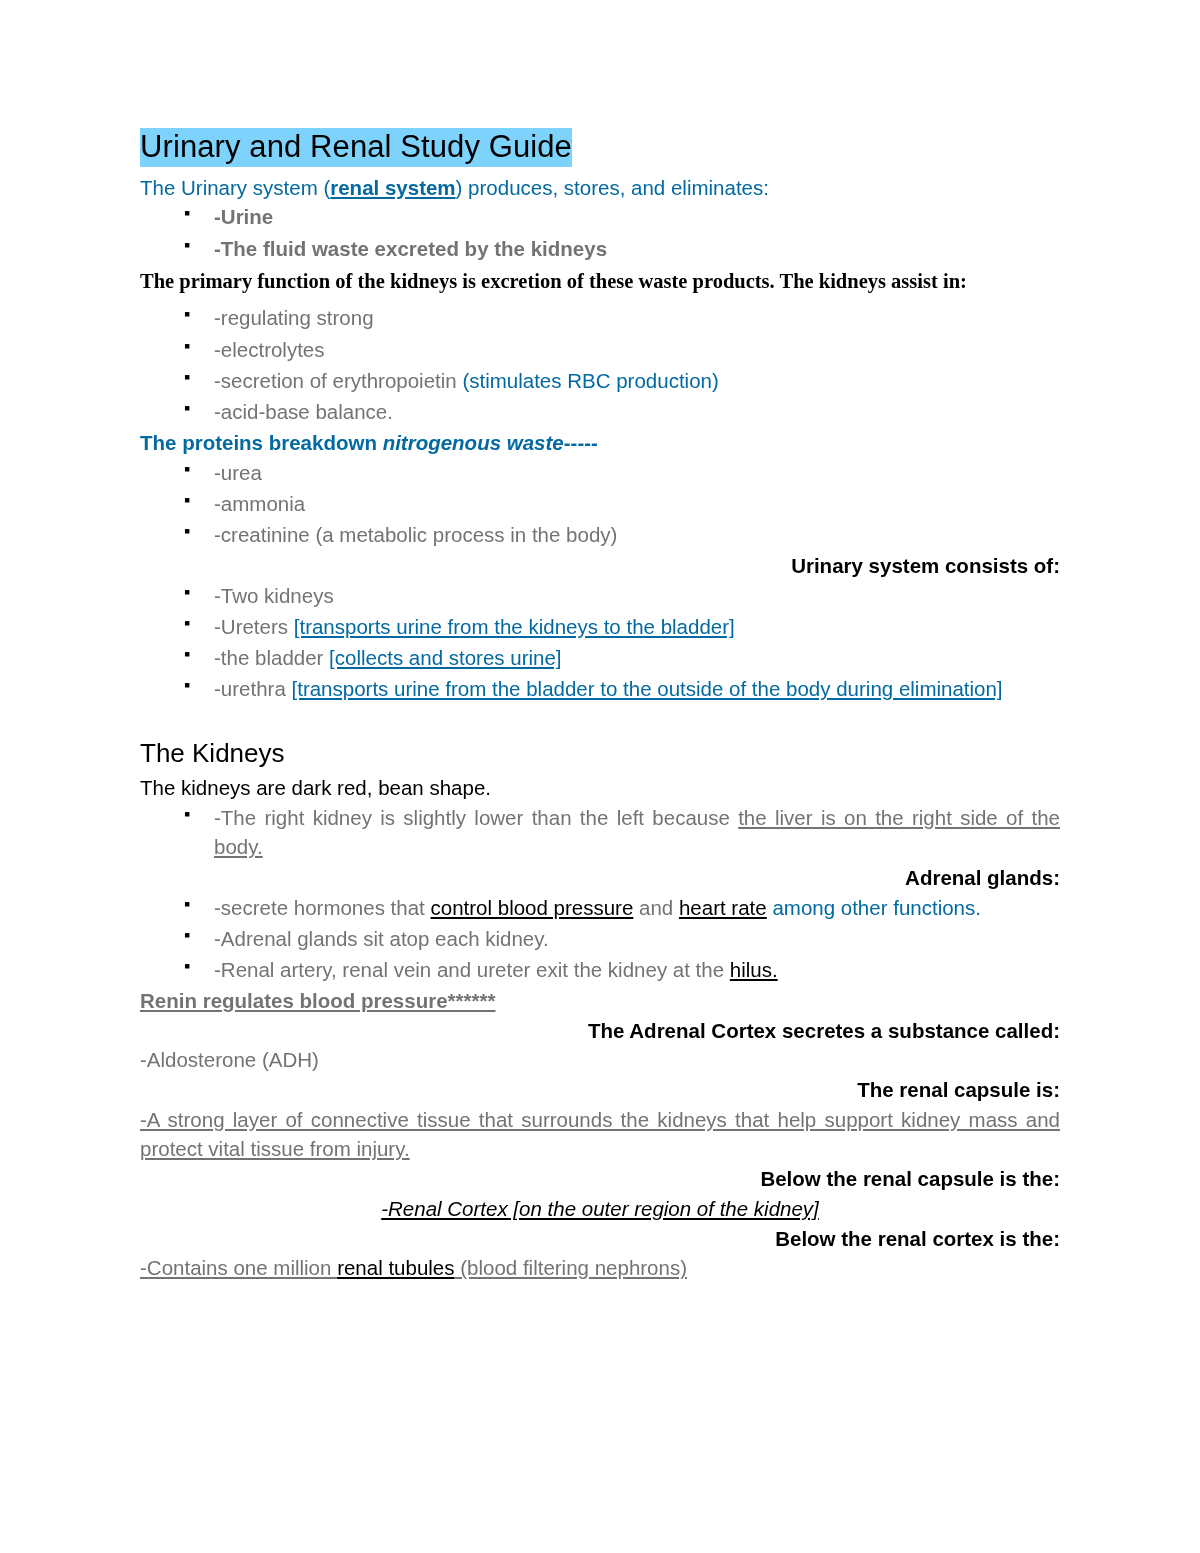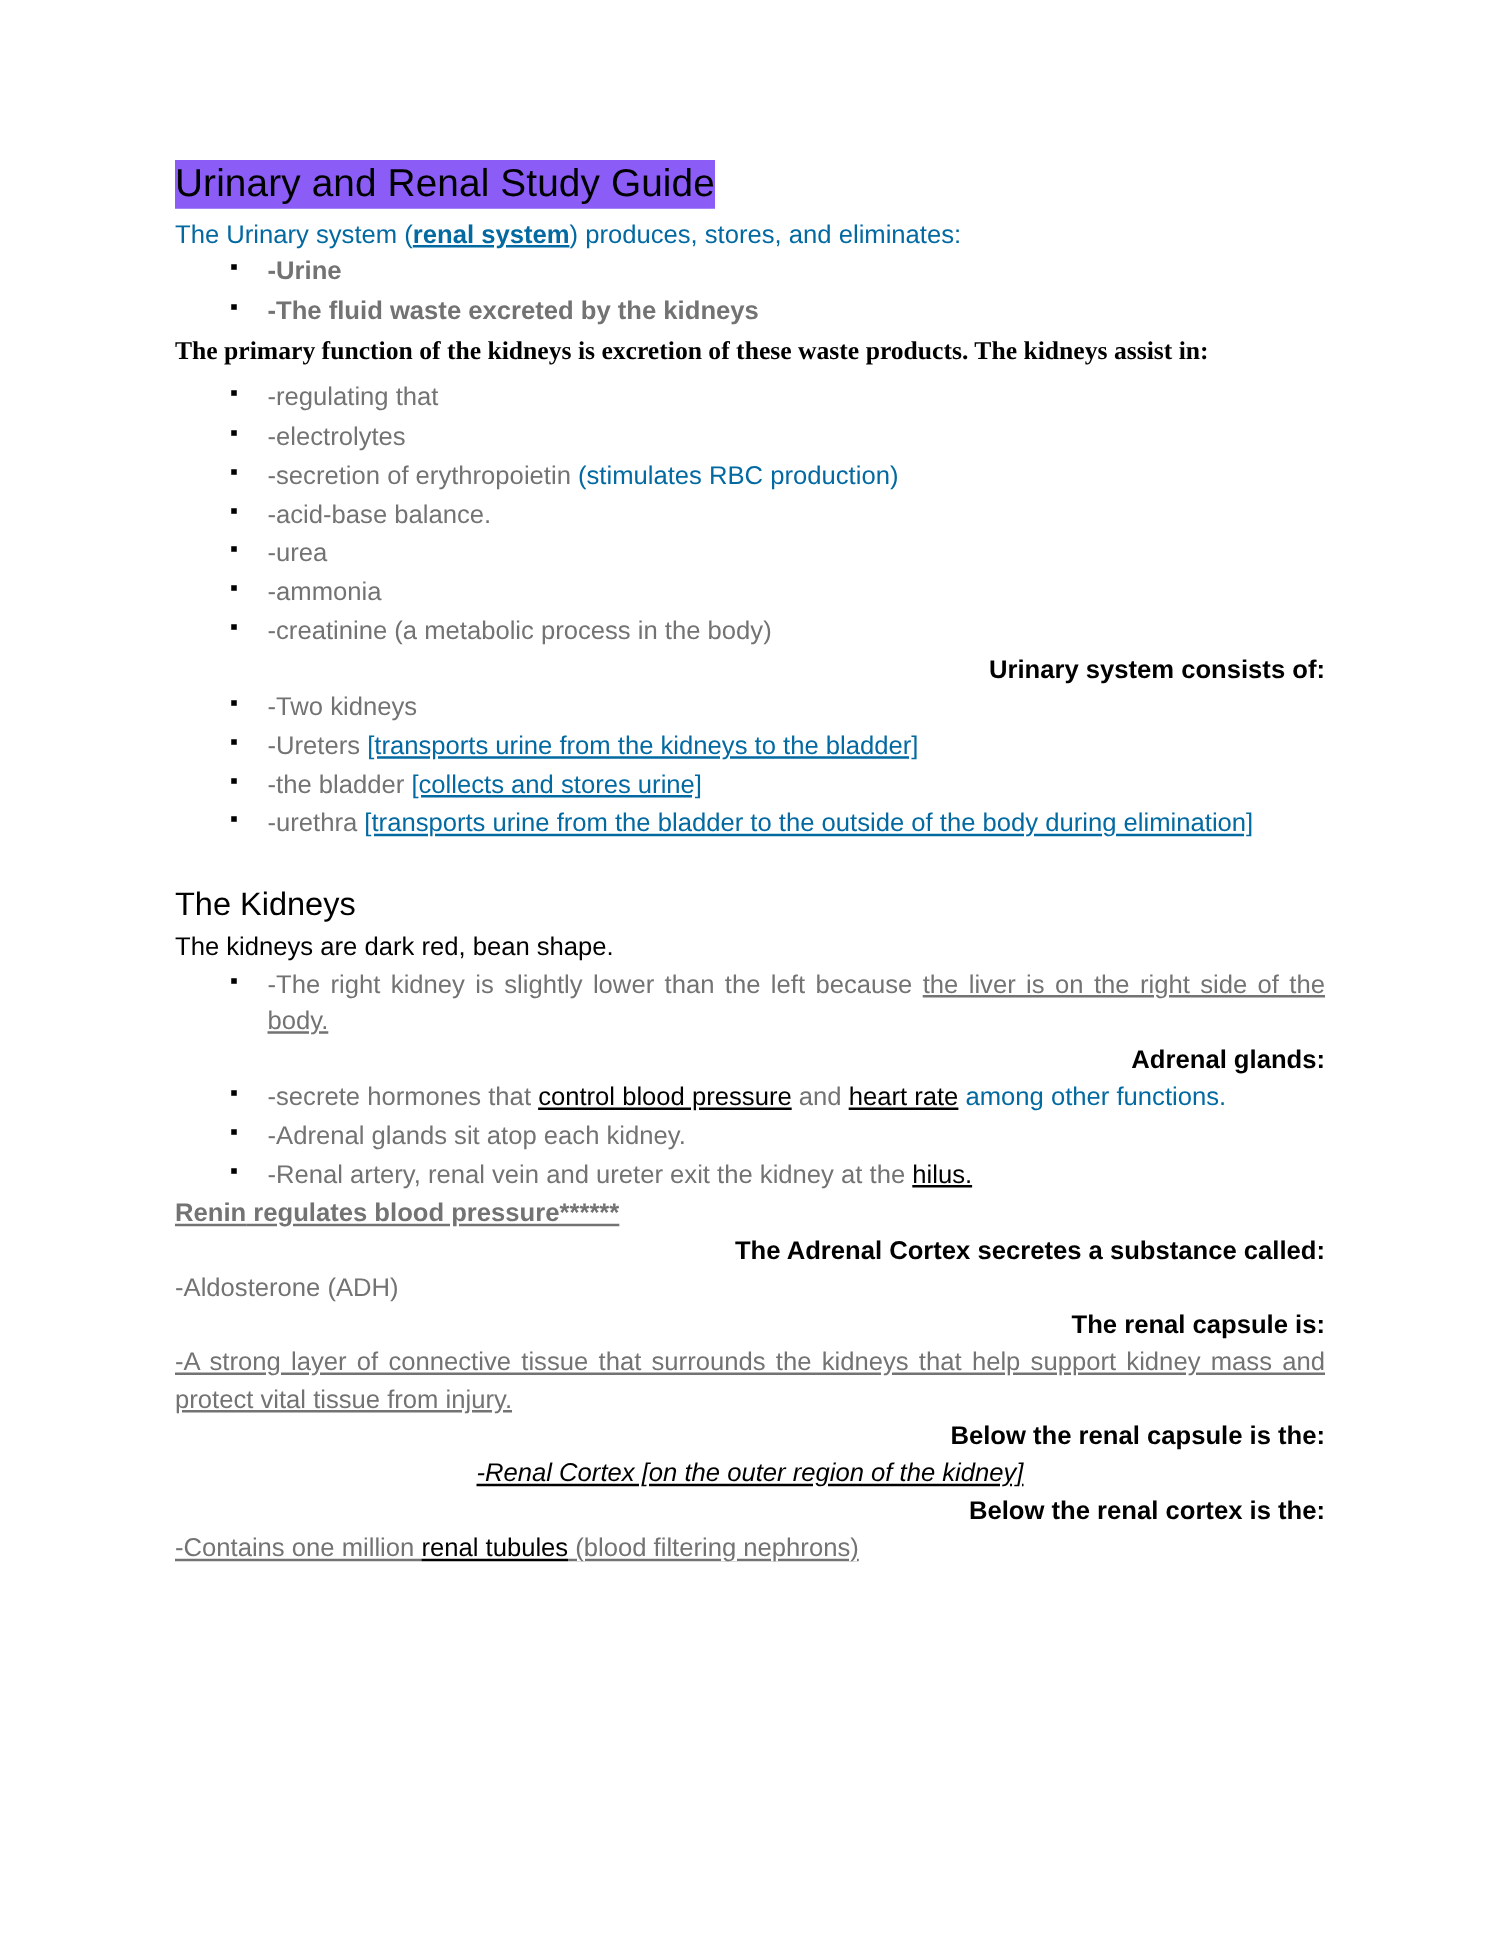--- a/index.html
+++ b/index.html
@@ -19,21 +19,21 @@
     box-sizing: border-box;
     padding: 128px 140px 0 140px;
     overflow: hidden;
   }
   .doc-title {
     font-size: 31px;
     font-weight: 400;
     line-height: 1.25;
     margin: 0 0 6px 0;
     display: inline-block;
-    background: #8b5cf6;
+    background: #7dd3fc;
     color: #000;
     letter-spacing: 0.1px;
   }
   p, .line {
     margin: 0;
     font-size: 20.5px;
     line-height: 1.42;
   }
   .blk { color: #0369a1; }
   .red { color: #737373; }
@@ -103,26 +103,29 @@
   <ul class="bullets">
     <li><span class="red bold">-Urine</span></li>
     <li><span class="red bold">-The fluid waste excreted by the kidneys</span></li>
   </ul>
 
   <p class="strong-line wide-just" style="margin-top:4px;">The primary function of the kidneys is excretion of these waste products. The kidneys assist in:</p>
 
   <div class="spacer-sm"></div>
 
   <ul class="bullets">
-    <li><span class="red">-regulating that</span><span class="blk"></span></li>
+    <li><span class="red">-regulating strong</span><span class="blk"></span></li>
     <li><span class="red">-electrolytes</span><span class="blk"></span></li>
     <li><span class="red">-secretion of erythropoietin</span><span class="blk"> (stimulates RBC production)</span></li>
     <li><span class="red">-acid-base balance.</span><span class="blk"></span></li>
   </ul>
 
+  <p class="body-line">
+    <span class="blk bold">The proteins breakdown </span><span class="blk bold ital">nitrogenous waste</span><span class="blk bold">-----</span>
+  </p>
 
   <ul class="bullets">
     <li><span class="red">-urea</span></li>
     <li><span class="red">-ammonia</span></li>
     <li><span class="red">-creatinine (a metabolic process in the body)</span></li>
   </ul>
 
   <p class="body-line bold">Urinary system consists of:</p>
 
   <ul class="bullets">

